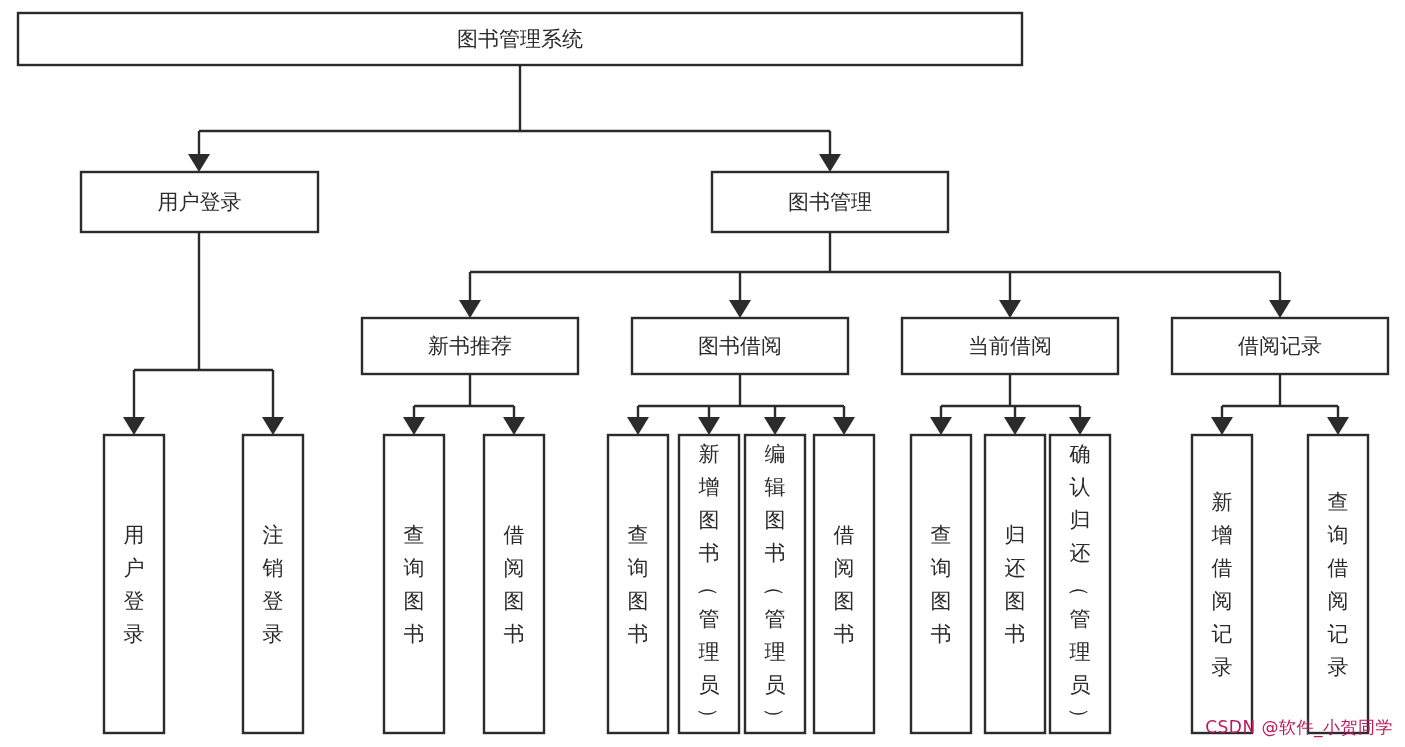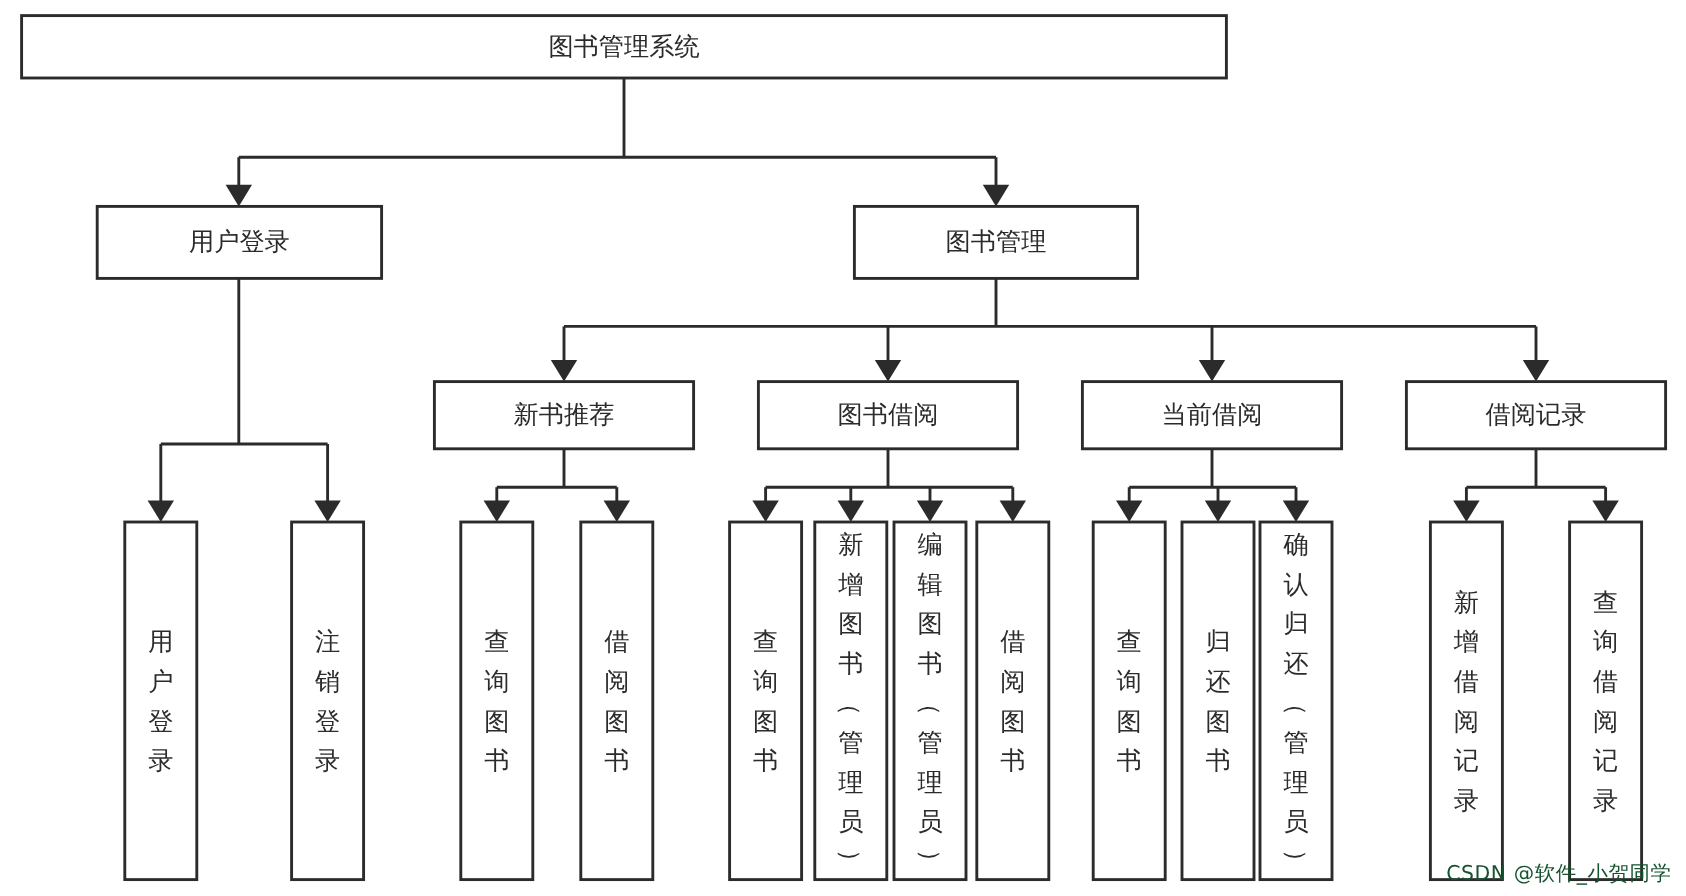--- a/index.html
+++ b/index.html
@@ -52,21 +52,21 @@
     font-size: 21px;
     fill: #2b2b2b;
     text-anchor: middle;
   }
   .watermark {
     position: absolute;
     right: 12px;
     bottom: 8px;
     font-family: "DejaVu Sans", "Liberation Sans", sans-serif;
     font-size: 17px;
-    color: #14532d;
+    color: #be185d;
     white-space: nowrap;
     letter-spacing: 0.5px;
   }
 </style>
 </head>
 <body>
 
 <div id="diagram-root">
   <svg id="diagram-svg" viewBox="0 0 1405 747" xmlns="http://www.w3.org/2000/svg">
     <g id="edges-layer">

